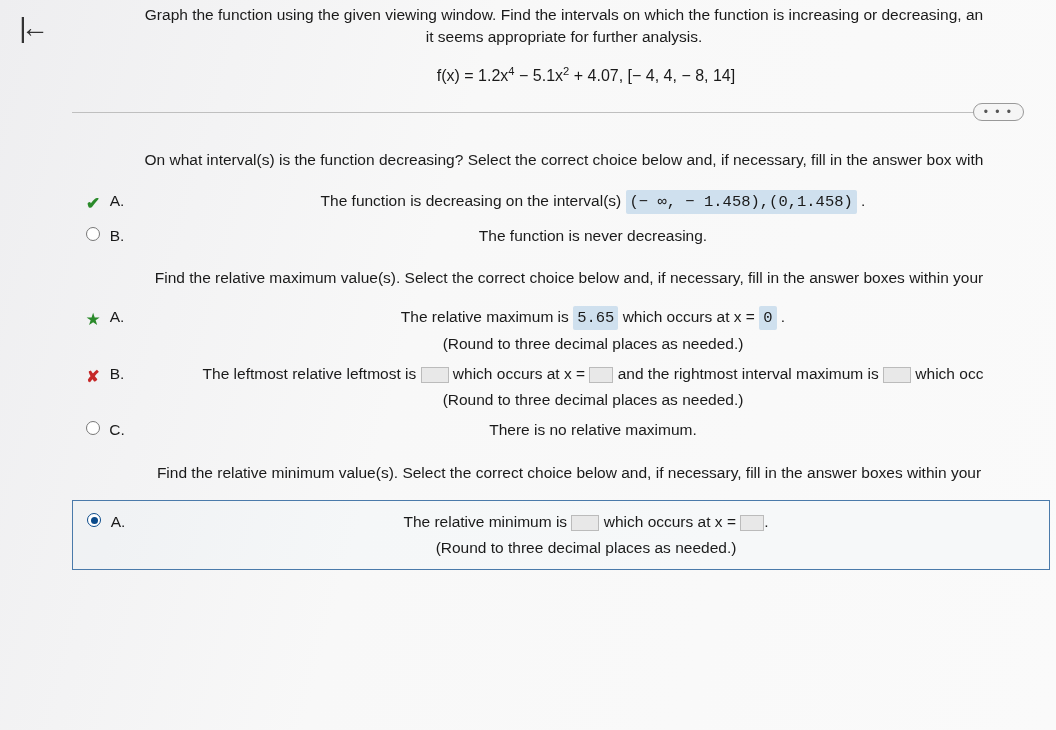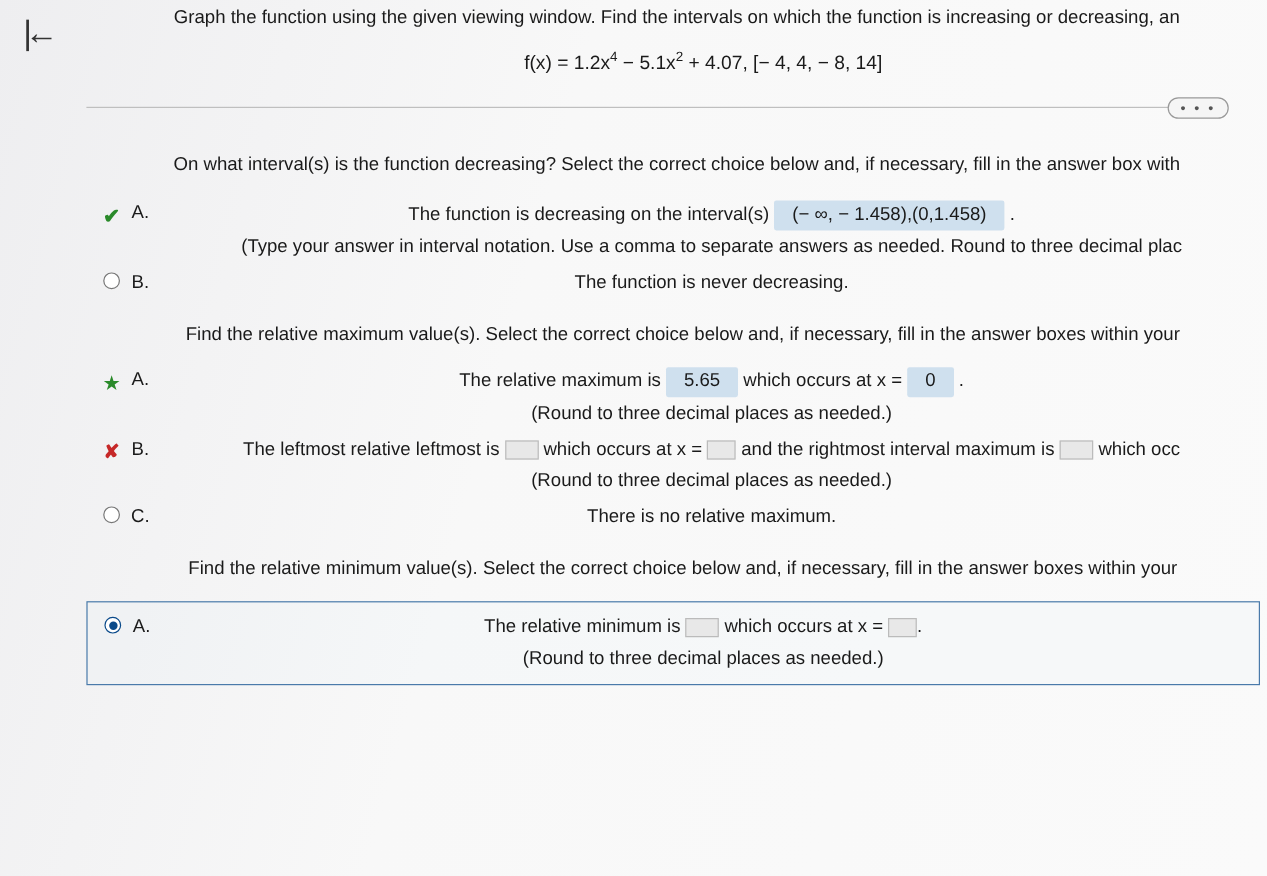--- a/index.html
+++ b/index.html
@@ -98,23 +98,24 @@
       content:""; width:7px; height:7px; border-radius:50%; background:#0a4a8a;
     }
     .check-green { color:#2a8a2a; font-size:17px; font-weight:bold; }
     .star-green { color:#2a8a2a; font-size:17px; }
     .x-red { color:#c62828; font-size:16px; font-weight:bold; }
     .letter { width: 26px; flex-shrink:0; font-weight: 400; }
     .choice-text { flex: 1; }
     .hint { margin-top: 3px; }
     .answer-box {
       background: #cfe0ee;
-      padding: 1px 15px;
+      padding: 1px 4px;
       border-radius: 2px;
       display: inline-block;
+      font-family: Liberation Mono, monospace;
     }
     .blank-box {
       display: inline-block;
       width: 28px;
       height: 16px;
       background: #e8e8e8;
       border: 1px solid #bbb;
       vertical-align: middle;
     }
     .blank-box.small { width: 24px; }
@@ -133,40 +134,40 @@
 
 <div class="page">
   <div class="left-col">
     <div class="back-icon">|←</div>
   </div>
 
   <div class="content">
 
     <div class="prompt-block">
       <div>Graph the function using the given viewing window. Find the intervals on which the function is increasing or decreasing, an</div>
+      <div>it seems appropriate for further analysis.</div>
       <div class="eq">
         <span>f(x) = 1.2x</span><sup>4</sup><span> − 5.1x</span><sup>2</sup><span> + 4.07, [− 4, 4,  − 8, 14]</span>
       </div>
     </div>
 
     <div class="divider-row">
       <div class="divider-line"></div>
       <div class="divider-pill">• • •</div>
     </div>
 
     <div class="question-text">On what interval(s) is the function decreasing? Select the correct choice below and, if necessary, fill in the answer box with</div>
 
     <div class="choice-row">
       <div class="radio-slot">
           <span class="check-green">✔</span>
         </div>
       <div class="letter">A.</div>
       <div class="choice-text">
         <span>The function is decreasing on the interval(s) </span><span class="answer-box">(− ∞, − 1.458),(0,1.458)</span><span> .</span>
-        <div class="hint">(Type your answer in interval notation. Use a comma to separate answers as needed. Round to three decimal plac</div>
       </div>
     </div>
 
     <div class="choice-row">
       <div class="radio-slot">
           <span class="radio-empty"></span>
         </div>
       <div class="letter">B.</div>
       <div class="choice-text">The function is never decreasing.</div>
     </div>

